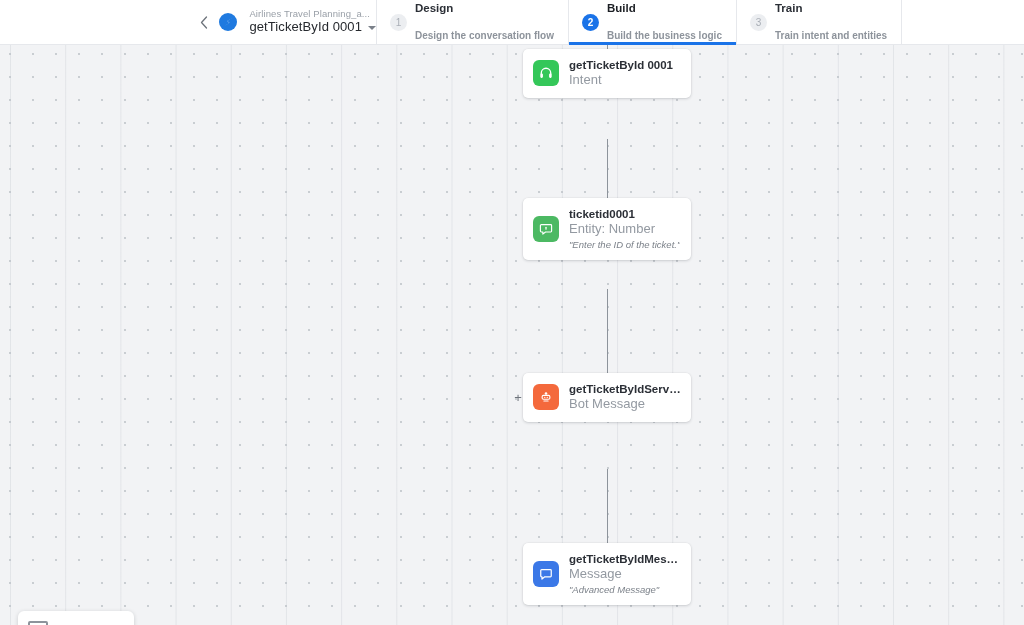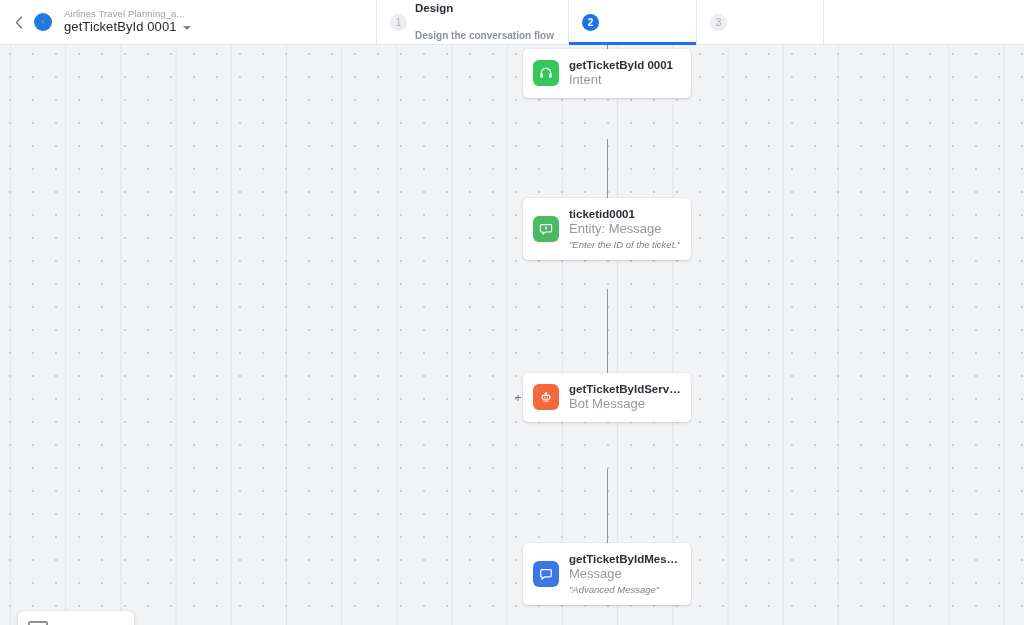--- a/index.html
+++ b/index.html
@@ -31,20 +31,21 @@
     align-items: stretch;
     z-index: 20;
   }
 
   .header-left {
     display: flex;
     align-items: center;
     padding-left: 8px;
     width: 376px;
     box-sizing: border-box;
+    justify-content: flex-end;
   }
 
   .back-chevron {
     width: 22px;
     height: 44px;
     display: flex;
     align-items: center;
     justify-content: center;
     cursor: pointer;
   }
@@ -306,24 +307,32 @@
       <div class="step">
         <div class="step-num">1</div>
         <div class="step-text">
           <div class="step-title">Design</div>
           <div class="step-sub">Design the conversation flow</div>
         </div>
       </div>
 
       <div class="step active">
         <div class="step-num">2</div>
+        <div class="step-text">
+          <div class="step-title">Build</div>
+          <div class="step-sub">Build the business logic</div>
+        </div>
       </div>
 
       <div class="step">
         <div class="step-num">3</div>
+        <div class="step-text">
+          <div class="step-title">Train</div>
+          <div class="step-sub">Train intent and entities</div>
+        </div>
       </div>
 
     </div>
   </div>
 
   <div class="canvas">
 
     <div class="edge" style="top:0px;height:45px;">
       <div class="arrow"></div>
     </div>
@@ -355,21 +364,21 @@
     <div class="node" style="top:154px;">
       <div class="node-icon" style="background:#4cb963;">
         <svg width="14" height="14" viewBox="0 0 16 16" aria-hidden="true">
           <path d="M2.6 3 h10.8 a1 1 0 0 1 1 1 v6.4 a1 1 0 0 1 -1 1 h-6 l-3 2.4 v-2.4 h-1.8
                    a1 1 0 0 1 -1 -1 V4 a1 1 0 0 1 1 -1 z" fill="none" stroke="#ffffff" stroke-width="1.3" stroke-linejoin="round"></path>
           <rect x="7.3" y="5.4" width="1.4" height="3.4" rx="0.5" fill="#ffffff"></rect>
         </svg>
       </div>
       <div class="node-body">
         <div class="node-title">ticketid0001</div>
-        <div class="node-sub">Entity: Message</div>
+        <div class="node-sub">Entity: Number</div>
         <div class="node-quote">"Enter the ID of the ticket."</div>
       </div>
     </div>
 
     <div class="node" style="top:329px;">
       <div class="add-handle">+</div>
       <div class="node-icon" style="background:#f4693c;">
         <svg width="14" height="14" viewBox="0 0 16 16" aria-hidden="true">
           <circle cx="8" cy="4" r="1.5" fill="#ffffff"></circle>
           <rect x="3.6" y="6.2" width="8.8" height="4.4" rx="1.4" fill="none" stroke="#ffffff" stroke-width="1.3"></rect>

